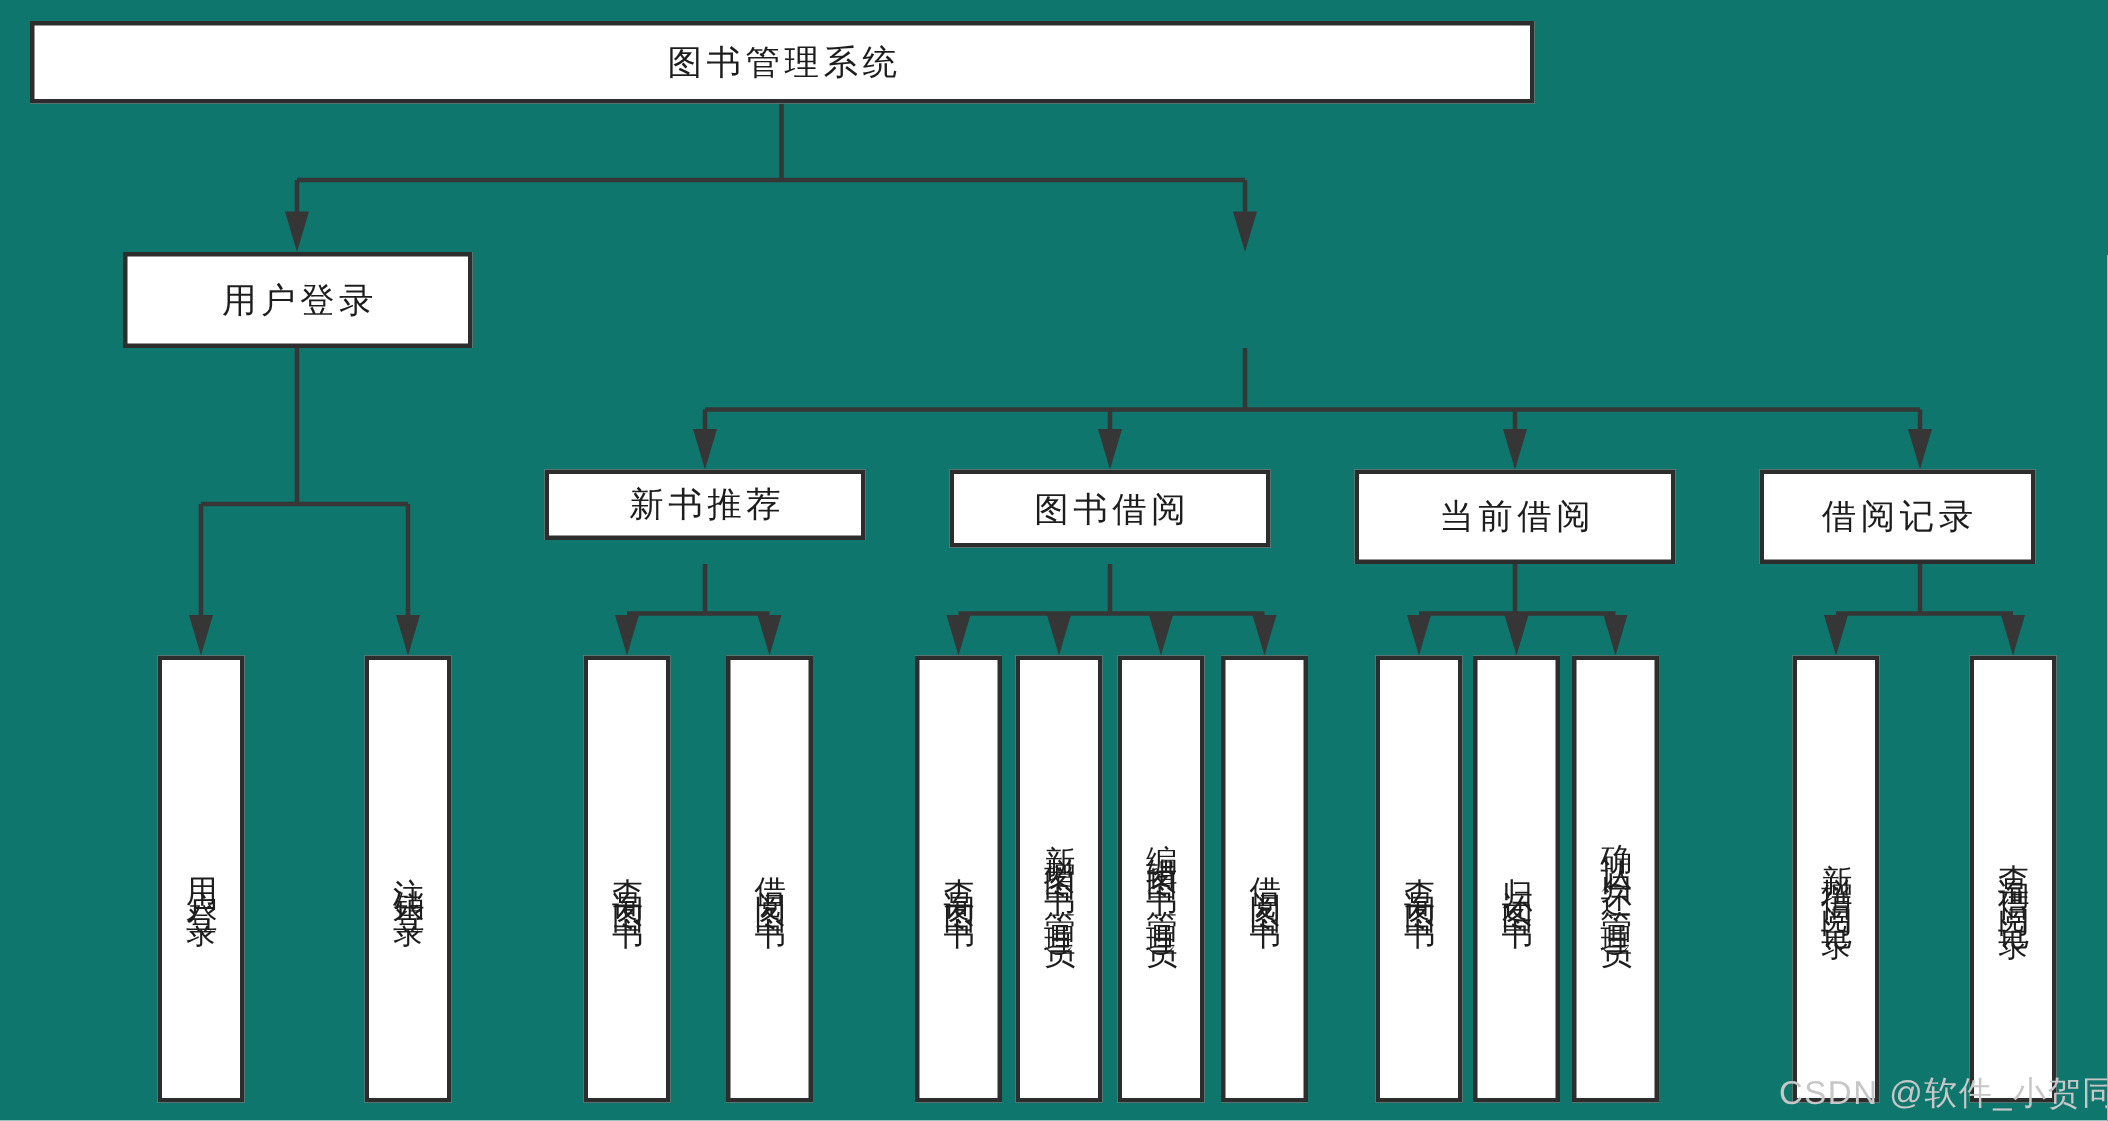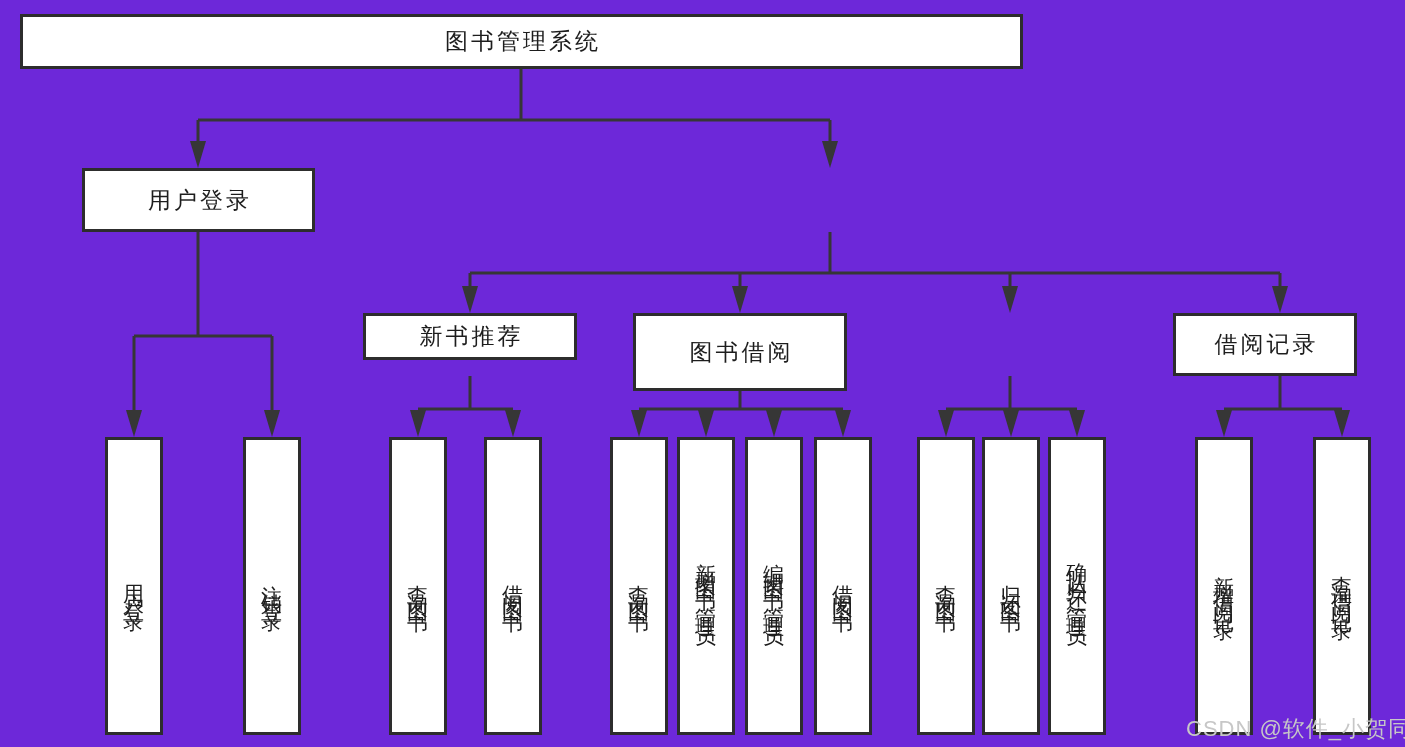--- a/index.html
+++ b/index.html
@@ -1,19 +1,19 @@
 <!DOCTYPE html>
 <html><head>
 <meta charset="utf-8">
 <style>
   html,body { margin:0; padding:0; background:#ffffff; }
   .canvas {
     position:relative;
     width:1405px; height:747px;
-    background:#6d28d9;
+    background:#0f766e;
     font-family:"Liberation Sans", sans-serif;
     overflow:hidden;
   }
   svg.connectors { position:absolute; left:0; top:0; width:1405px; height:747px; }
   .box {
     position:absolute;
     box-sizing:border-box;
     background:#ffffff;
     border:3px solid #2d2d2d;
     display:flex;
@@ -96,22 +96,25 @@
     <span class="lbl">图书管理系统</span>
   </div>
 
   <div class="box h" style="left:82px;top:168px;width:233px;height:64px">
     <span class="lbl">用户登录</span>
   </div>
 
   <div class="box h" style="left:363px;top:313px;width:214px;height:47px">
     <span class="lbl">新书推荐</span>
   </div>
-  <div class="box h" style="left:633px;top:313px;width:214px;height:78px">
+  <div class="box h" style="left:633px;top:313px;width:214px;height:52px">
     <span class="lbl">图书借阅</span>
+  </div>
+  <div class="box h" style="left:903px;top:313px;width:214px;height:63px">
+    <span class="lbl">当前借阅</span>
   </div>
   <div class="box h" style="left:1173px;top:313px;width:184px;height:63px">
     <span class="lbl">借阅记录</span>
   </div>
 
   <div class="box v" style="left:105px;top:437px;width:58px;height:298px">
     <span class="lbl">用户登录</span>
   </div>
   <div class="box v" style="left:243px;top:437px;width:58px;height:298px">
     <span class="lbl">注销登录</span>

